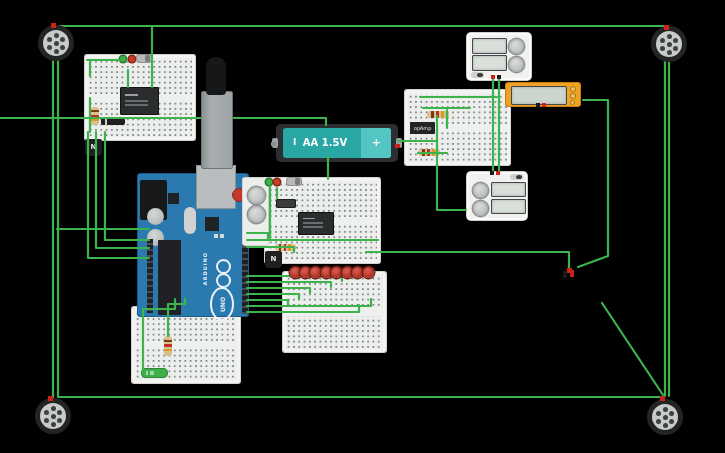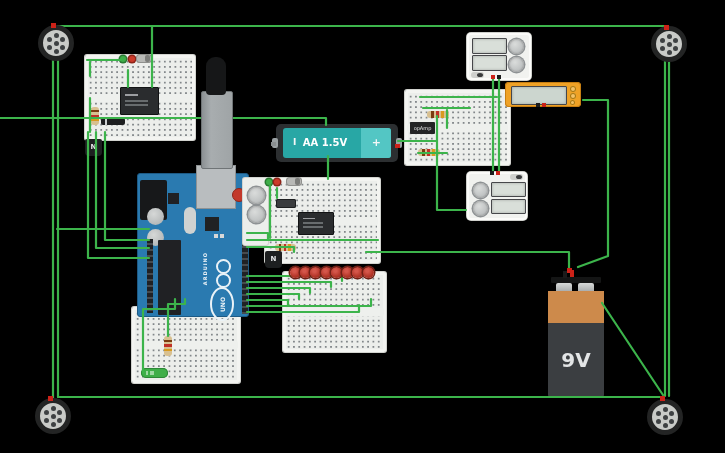--- a/index.html
+++ b/index.html
@@ -89,29 +89,20 @@
     <div class="abs" style="left:-4px;top:14px;width:6px;height:10px;background:#9aa0a2;border-radius:2px"></div>
     <div class="abs" style="right:-4px;top:14px;width:6px;height:10px;background:#9aa0a2;border-radius:2px"></div>
     <div class="abs" style="left:7px;top:4px;width:108px;height:30px;background:#28a7a5;border-radius:3px">
       <div class="abs" style="right:0;top:0;width:30px;height:30px;background:#53c6c4;border-radius:0 3px 3px 0"></div>
       <span class="abs" style="left:10px;top:9px;color:#f2f7f7;font-size:9px;font-weight:bold">I</span>
       <span class="abs" style="left:0;right:24px;top:9px;text-align:center;color:#ffffff;font-size:10px;font-weight:bold">AA 1.5V</span>
       <span class="abs" style="right:10px;top:8px;color:#f2f7f7;font-size:11px;font-weight:bold">+</span>
     </div>
   </div>
 
-  <div class="abs" style="left:547px;top:277px;width:58px;height:121px">
-    <div class="abs" style="left:4px;top:0px;width:50px;height:6px;background:#141515;border-radius:1px"></div>
-    <div class="abs" style="left:9px;top:6px;width:16px;height:10px;background:linear-gradient(180deg,#d7d9d8,#9fa3a4);border-radius:2px"></div>
-    <div class="abs" style="left:31px;top:6px;width:16px;height:10px;background:linear-gradient(180deg,#d7d9d8,#9fa3a4);border-radius:2px"></div>
-    <div class="abs" style="left:1px;top:14px;width:56px;height:32px;background:#cd8a4b"></div>
-    <div class="abs" style="left:1px;top:46px;width:56px;height:74px;background:#3b3e41;border-radius:0 0 2px 2px;display:flex;align-items:center;justify-content:center">
-      <span style="color:#e3e5e6;font-size:20px;font-weight:600">9V</span>
-    </div>
-  </div>
 
   <div class="psu" style="left:467px;top:33px;width:64px;height:47px">
     <div class="screen" style="left:5px;top:5px;width:33px;height:14px"></div>
     <div class="screen" style="left:5px;top:22px;width:33px;height:14px"></div>
     <div class="knob" style="left:42px;top:6px;width:15px;height:15px"></div>
     <div class="knob" style="left:42px;top:24px;width:15px;height:15px"></div>
     <div class="toggle" style="left:4px;top:39px;width:13px;height:6px"></div>
   </div>
 
   <div class="psu" style="left:467px;top:172px;width:60px;height:48px">

